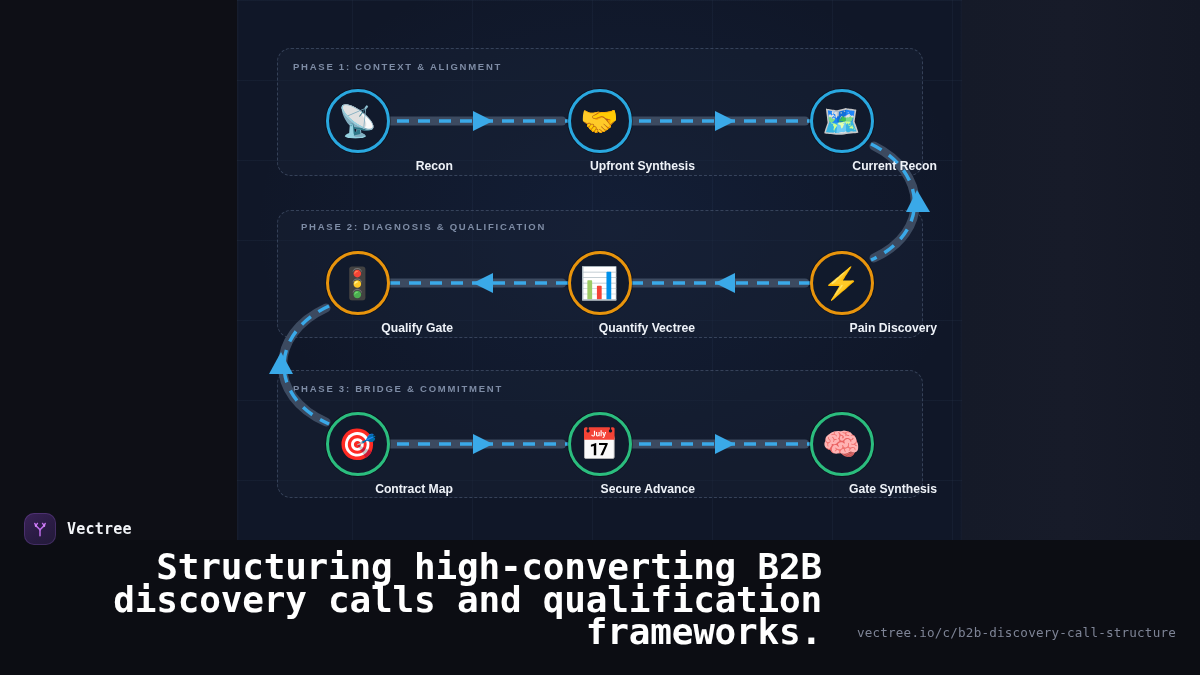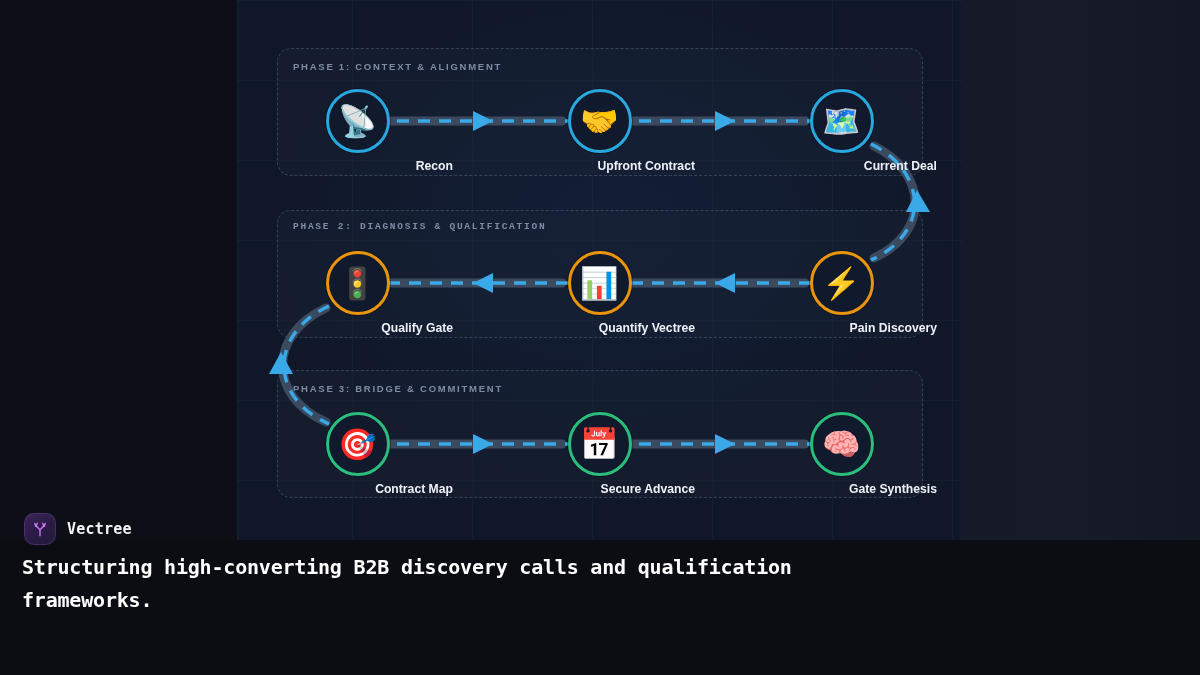--- a/index.html
+++ b/index.html
@@ -76,36 +76,36 @@
   .node .circle .emo { display:block; transform: translateY(0px); }
   .node .nlabel {
     position: absolute; left: -95px; top: 38px; width: 190px;
     text-align: right;
     font-size: 12.2px; font-weight: 700; color: #eef2f8;
     font-family: "Liberation Sans", sans-serif;
     white-space: nowrap;
   }
 
   
-  .footer { position: absolute; left: 0; top: 540px; width: 1200px; height: 135px; background: #0c0d13; }
+  .footer { position: absolute; left: 0; top: 540px; width: 1200px; height: 135px; background: #0c0d13; text-align: right; }
   .brand { position: absolute; left: 24px; top: -27px; display: flex; align-items: center; gap: 11px; }
   .logo {
     width: 32px; height: 32px; border-radius: 10px;
     background: linear-gradient(145deg, #3a2257 0%, #2a1c44 55%, #221a38 100%);
     display: flex; align-items: center; justify-content: center;
     box-shadow: inset 0 0 0 1px rgba(170,110,230,0.22);
   }
   .brand-name {
     font-family: "DejaVu Sans Mono", monospace;
     font-size: 15px; font-weight: 700; color: #f2f4f8; letter-spacing: 0.2px;
   }
   .headline {
     position: absolute; left: 22px; top: 11px; width: 800px;
     font-family: "DejaVu Sans Mono", monospace;
-    font-weight: 700; font-size: 20px; line-height: 32.5px;
+    font-weight: 700; font-size: 36px; line-height: 32.5px;
     color: #ffffff; letter-spacing: -0.2px;
   }
   .url {
     position: absolute; right: 24px; top: 85px;
     font-family: "DejaVu Sans Mono", monospace;
     font-size: 12.6px; color: #7e8496; letter-spacing: 0.2px;
   }
 </style>
 </head>
 <body>
@@ -119,21 +119,21 @@
   <div class="band-edge-l"></div>
   <div class="band-edge-r"></div>
 
   <div class="diagram">
 
     <div class="phase-box" style="left:40px; top:48px; width:646px; height:128px;"></div>
     <div class="phase-box" style="left:40px; top:210px; width:646px; height:128px;"></div>
     <div class="phase-box" style="left:40px; top:370px; width:646px; height:128px;"></div>
 
     <div class="phase-label" style="left:56px; top:61px;">PHASE 1: CONTEXT &amp; ALIGNMENT</div>
-    <div class="phase-label" style="left:56px; top:221px;font-family:Liberation Mono, monospace;">PHASE 2: DIAGNOSIS &amp; QUALIFICATION</div>
+    <div class="phase-label" style="left:64px; top:221px;">PHASE 2: DIAGNOSIS &amp; QUALIFICATION</div>
     <div class="phase-label" style="left:56px; top:383px;">PHASE 3: BRIDGE &amp; COMMITMENT</div>
 
     <svg class="links" viewBox="0 0 725 540">
       <defs>
         <style>
           .trk { stroke:#3c4a60; stroke-width:9; fill:none; stroke-linecap:round; }
           .dsh { stroke:#3aa9e8; stroke-width:3.4; fill:none; stroke-dasharray:12 9; stroke-linecap:butt; }
           .ahd { fill:#3aa9e8; }
         </style>
       </defs>
@@ -175,28 +175,28 @@
       <div class="circle" style="border-color:#29a8e0;">
         <span class="emo">📡</span>
       </div>
       <div class="nlabel">Recon</div>
     </div>
 
     <div class="node" style="left:363px; top:121px;">
       <div class="circle" style="border-color:#29a8e0;">
         <span class="emo">🤝</span>
       </div>
-      <div class="nlabel">Upfront Contract</div>
+      <div class="nlabel">Upfront Synthesis</div>
     </div>
 
     <div class="node" style="left:605px; top:121px;">
       <div class="circle" style="border-color:#29a8e0;">
         <span class="emo">🗺️</span>
       </div>
-      <div class="nlabel">Current Deal</div>
+      <div class="nlabel">Current Recon</div>
     </div>
 
     <div class="node" style="left:121px; top:283px;">
       <div class="circle" style="border-color:#e8940c;">
         <span class="emo">🚦</span>
       </div>
       <div class="nlabel">Qualify Gate</div>
     </div>
 
     <div class="node" style="left:363px; top:283px;">
@@ -249,14 +249,15 @@
             <path d="M17.5 7.5 L15.4 4.6"></path>
           </g>
           <circle cx="6.5" cy="7.5" r="1.5" fill="#d48bf5"></circle>
           <circle cx="17.5" cy="7.5" r="1.5" fill="#d48bf5"></circle>
         </svg>
       </div>
       <div class="brand-name">Vectree</div>
     </div>
 
     <div class="headline">Structuring high-converting B2B discovery calls and qualification frameworks.</div>
+    <div class="url">vectree.io/c/b2b-discovery-call-structure</div>
   </div>
 </div>
 
 </body></html>

